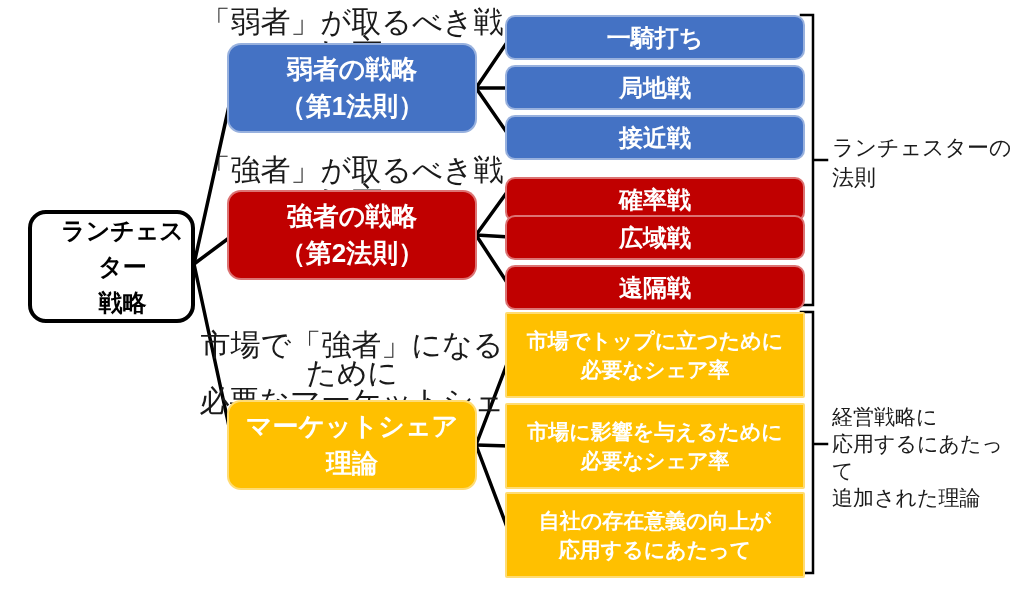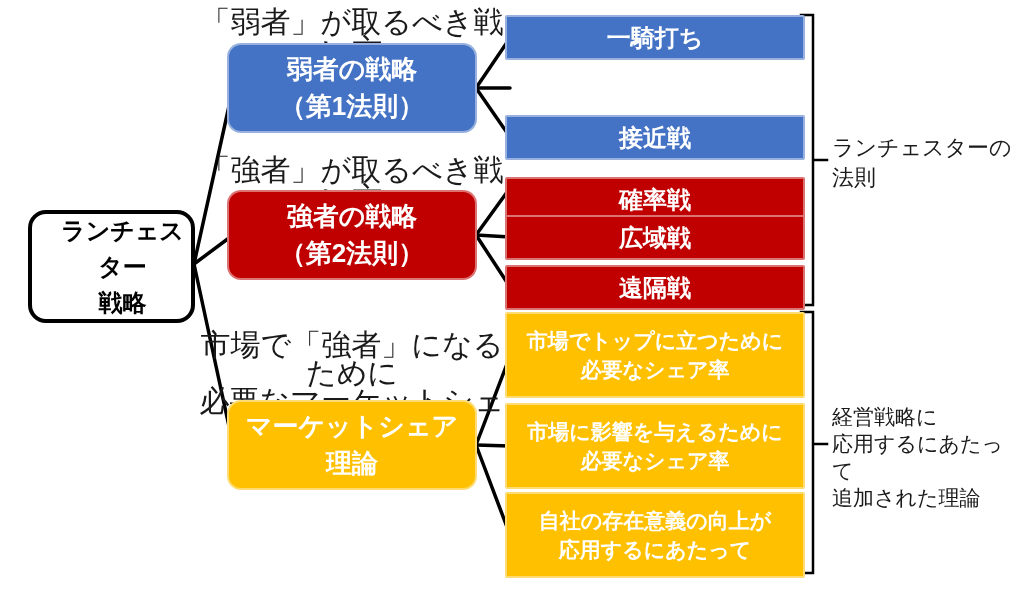--- a/index.html
+++ b/index.html
@@ -57,21 +57,21 @@
   .mid-box {
     left: 227px; width: 250px; height: 90px;
     border-radius: 14px;
     color: #ffffff;
     font-size: 26px;
     line-height: 37px;
     border: 2px solid rgba(255,255,255,0.45);
   }
   .leaf-box {
     left: 505px; width: 300px;
-    border-radius: 2px;
+    border-radius: 10px;
     color: #ffffff;
     border: 2px solid rgba(255,255,255,0.45);
   }
   .leaf-sm { height: 45px; font-size: 24px; }
   .leaf-lg { height: 86px; font-size: 21px; line-height: 29px; border-radius: 2px; }
   .fill-blue   { background: var(--blue, #4472C4); }
   .fill-red    { background: var(--red, #C00000); }
   .fill-yellow { background: var(--yellow, #FFC000); }
   .annotation {
     position: absolute;
@@ -121,20 +121,21 @@
     <path class="bracket" d="M801 312 L813 312 L813 444 L827 444 M813 444 L813 573 L801 573"></path>
   </svg>
 
   <div class="box root-box">ランチェスター
 戦略</div>
 
   <div class="annotation" style="top:8px">「弱者」が取るべき戦い方</div>
   <div class="box mid-box fill-blue" style="top:43px">弱者の戦略
 （第1法則）</div>
   <div class="box leaf-box leaf-sm fill-blue" style="top:15px">一騎打ち</div>
+  <div class="box leaf-box leaf-sm fill-blue" style="top:65px">局地戦</div>
   <div class="box leaf-box leaf-sm fill-blue" style="top:115px">接近戦</div>
 
   <div class="annotation" style="top:156px">「強者」が取るべき戦い方</div>
   <div class="box mid-box fill-red" style="top:190px">強者の戦略
 （第2法則）</div>
   <div class="box leaf-box leaf-sm fill-red" style="top:177px">確率戦</div>
   <div class="box leaf-box leaf-sm fill-red" style="top:215px">広域戦</div>
   <div class="box leaf-box leaf-sm fill-red" style="top:265px">遠隔戦</div>
 
   <div class="annotation" style="top:331px">市場で「強者」になるために

